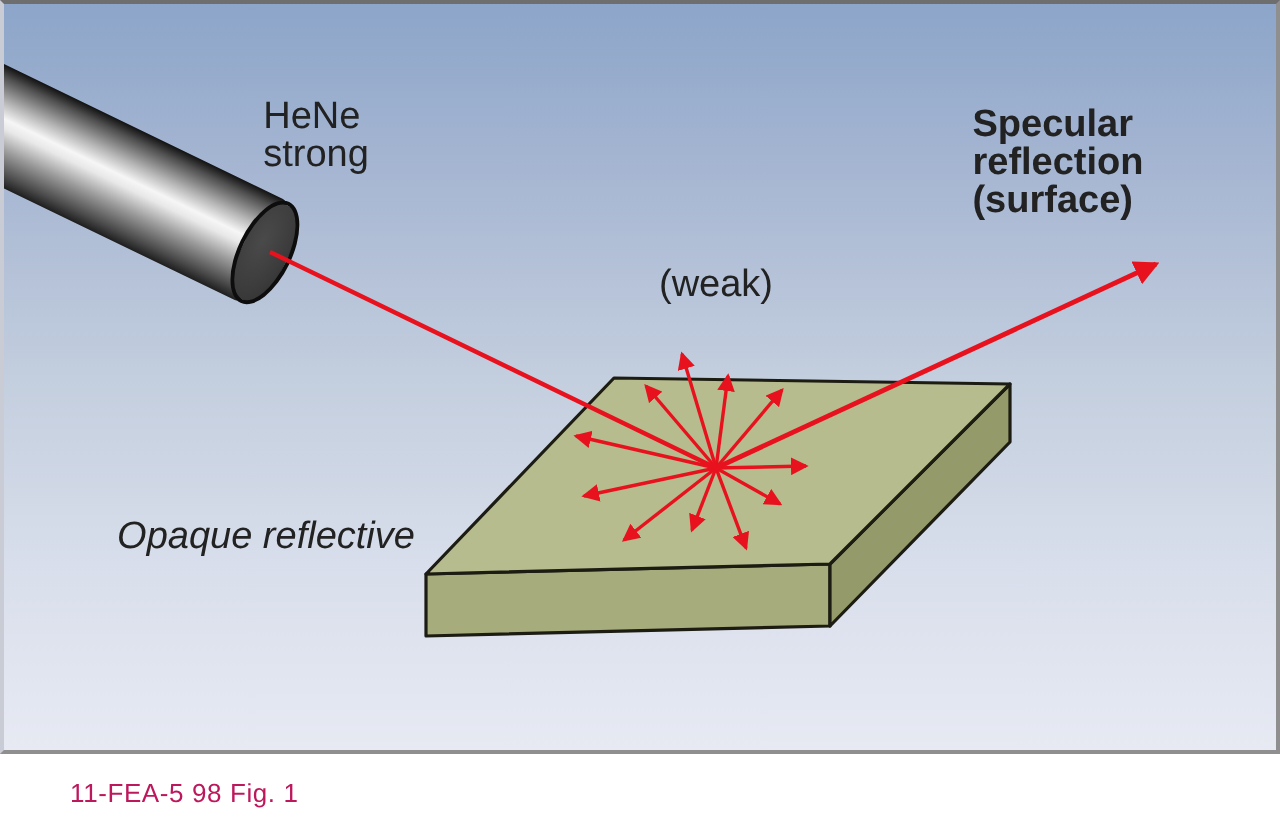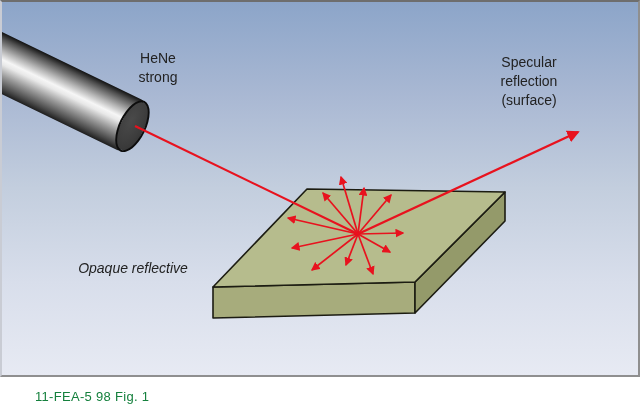--- a/index.html
+++ b/index.html
@@ -20,29 +20,29 @@
     border-radius:3px;
   }
   .laser-face{
     position:absolute;right:-14px;top:0px;width:27px;height:56px;
     border-radius:50%;
     background:radial-gradient(ellipse at 35% 40%, #4a4a4a 0%, #3c3c3c 60%, #303030 100%);
     border:2px solid #0d0d0d;box-sizing:border-box;
   }
   .overlay{position:absolute;left:0;top:0;width:636px;height:373px;}
   .label{
-    position:absolute;text-align:center;color:#222;
-    font-size:14px;line-height:19px;white-space:nowrap;
+    position:absolute;color:#222;
+    font-size:19px;line-height:19px;white-space:nowrap;
   }
   .label-laser{left:156px;top:47px;transform:translateX(-50%);}
-  .label-specular{left:527px;top:51px;transform:translateX(-50%);}
+  .label-specular{left:527px;top:51px;transform:translateX(-50%);font-weight:bold;}
   .label-scattered{left:356px;top:131px;transform:translateX(-50%);}
   .label-surface{left:131px;top:257px;transform:translateX(-50%);font-style:italic;}
   .caption{
-    position:absolute;left:35px;top:389px;font-size:13px;color:#15803d;
+    position:absolute;left:35px;top:389px;font-size:13px;color:#be185d;
     letter-spacing:0.3px;
   }
 </style>
 </head>
 <body>
 
 <div class="page">
   <div class="panel">
 
     <div class="laser">
@@ -78,20 +78,21 @@
       <div>strong</div>
     </div>
 
     <div class="label label-specular">
       <div>Specular</div>
       <div>reflection</div>
       <div>(surface)</div>
     </div>
 
     <div class="label label-scattered">
+      <div>(weak)</div>
     </div>
 
     <div class="label label-surface">
       <div>Opaque reflective</div>
     </div>
 
   </div>
 
   <div class="caption">11-FEA-5 98 Fig. 1</div>
 </div>

